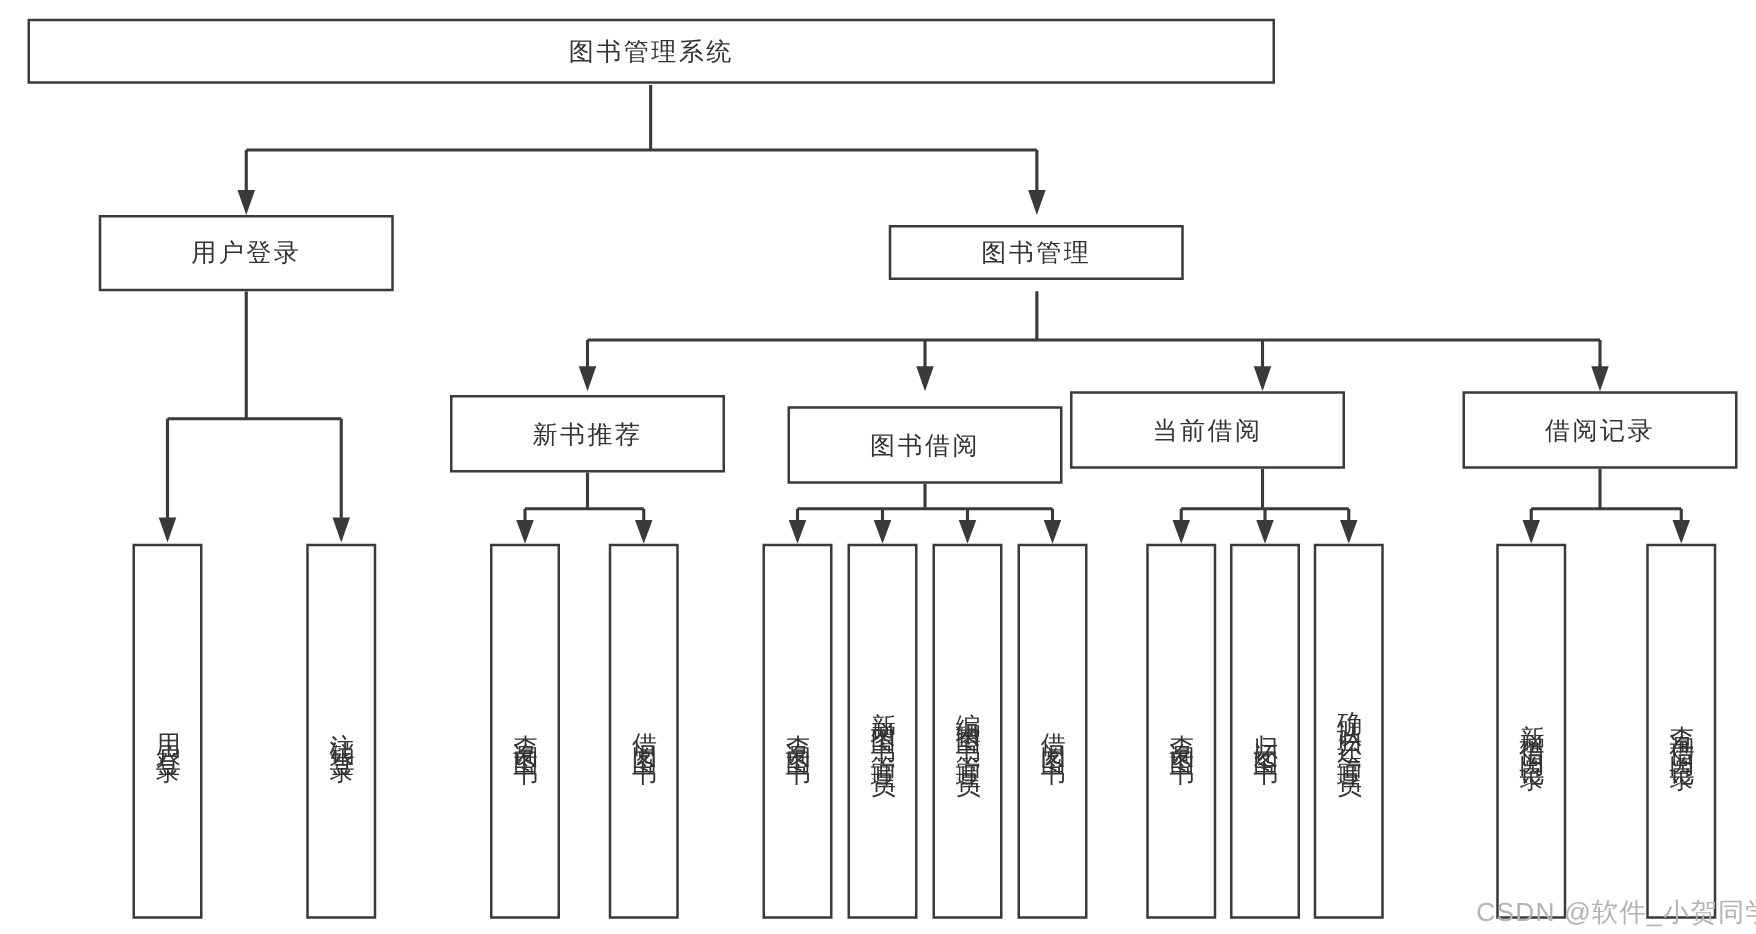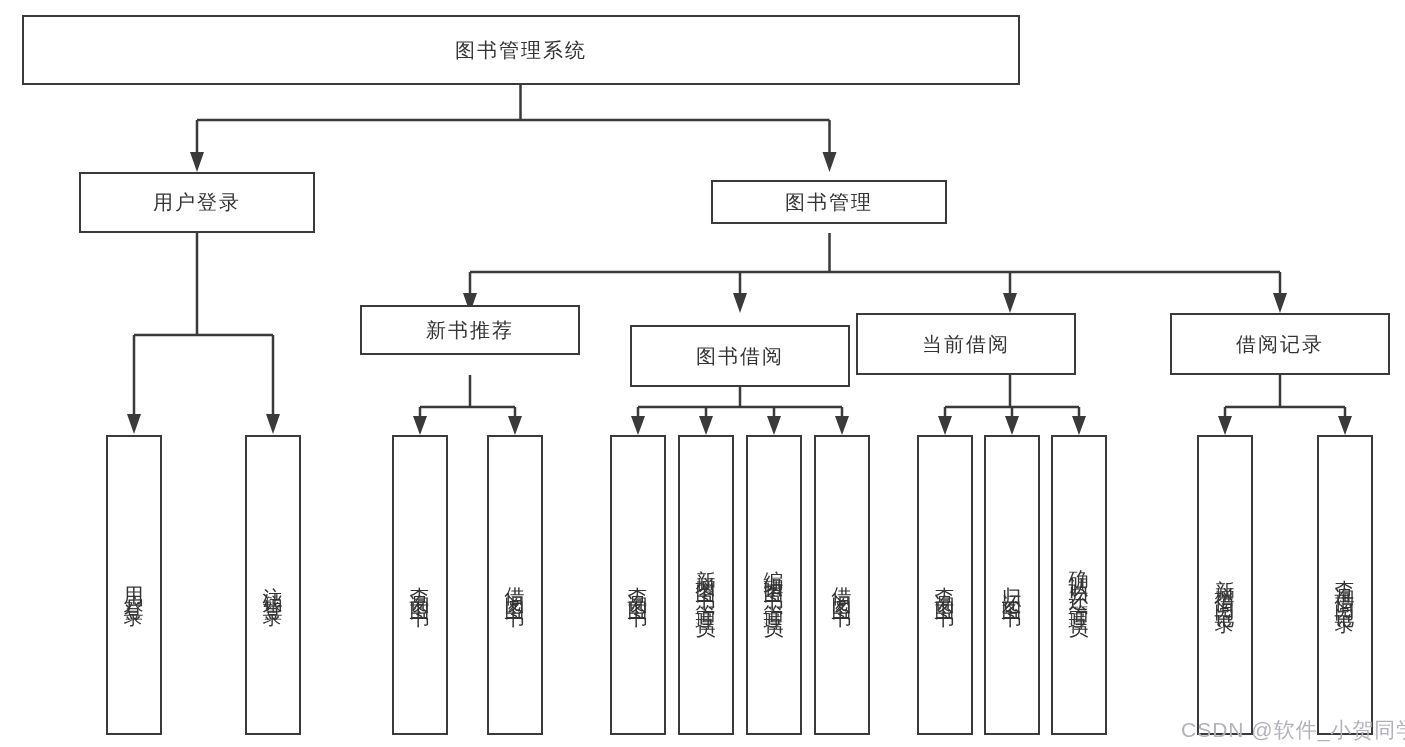--- a/index.html
+++ b/index.html
@@ -88,32 +88,32 @@
       <polygon points="767,416 781,416 774,435"></polygon>
       <polygon points="835,416 849,416 842,435"></polygon>
       <polygon points="938,416 952,416 945,435"></polygon>
       <polygon points="1005,416 1019,416 1012,435"></polygon>
       <polygon points="1072,416 1086,416 1079,435"></polygon>
       <polygon points="1218,416 1232,416 1225,435"></polygon>
       <polygon points="1338,416 1352,416 1345,435"></polygon>
     </g>
   </svg>
 
-  <div class="node hlabel" style="left:22px; top:15px; width:998px; height:70px;">
+  <div class="node hlabel" style="left:22px; top:15px; width:998px; height:52px;">
     <span>图书管理系统</span>
   </div>
 
   <div class="node hlabel" style="left:79px; top:172px; width:236px; height:61px;">
     <span>用户登录</span>
   </div>
   <div class="node hlabel" style="left:711px; top:180px; width:236px; height:44px;">
     <span>图书管理</span>
   </div>
 
-  <div class="node hlabel" style="left:360px; top:305px; width:220px; height:50px;text-align:right;">
+  <div class="node hlabel" style="left:360px; top:316px; width:220px; height:62px;text-align:right;">
     <span>新书推荐</span>
   </div>
   <div class="node hlabel" style="left:630px; top:313px; width:220px; height:62px;margin-top:12px;">
     <span>图书借阅</span>
   </div>
   <div class="node hlabel" style="left:856px; top:313px; width:220px; height:62px;">
     <span>当前借阅</span>
   </div>
   <div class="node hlabel" style="left:1170px; top:313px; width:220px; height:62px;">
     <span>借阅记录</span>

